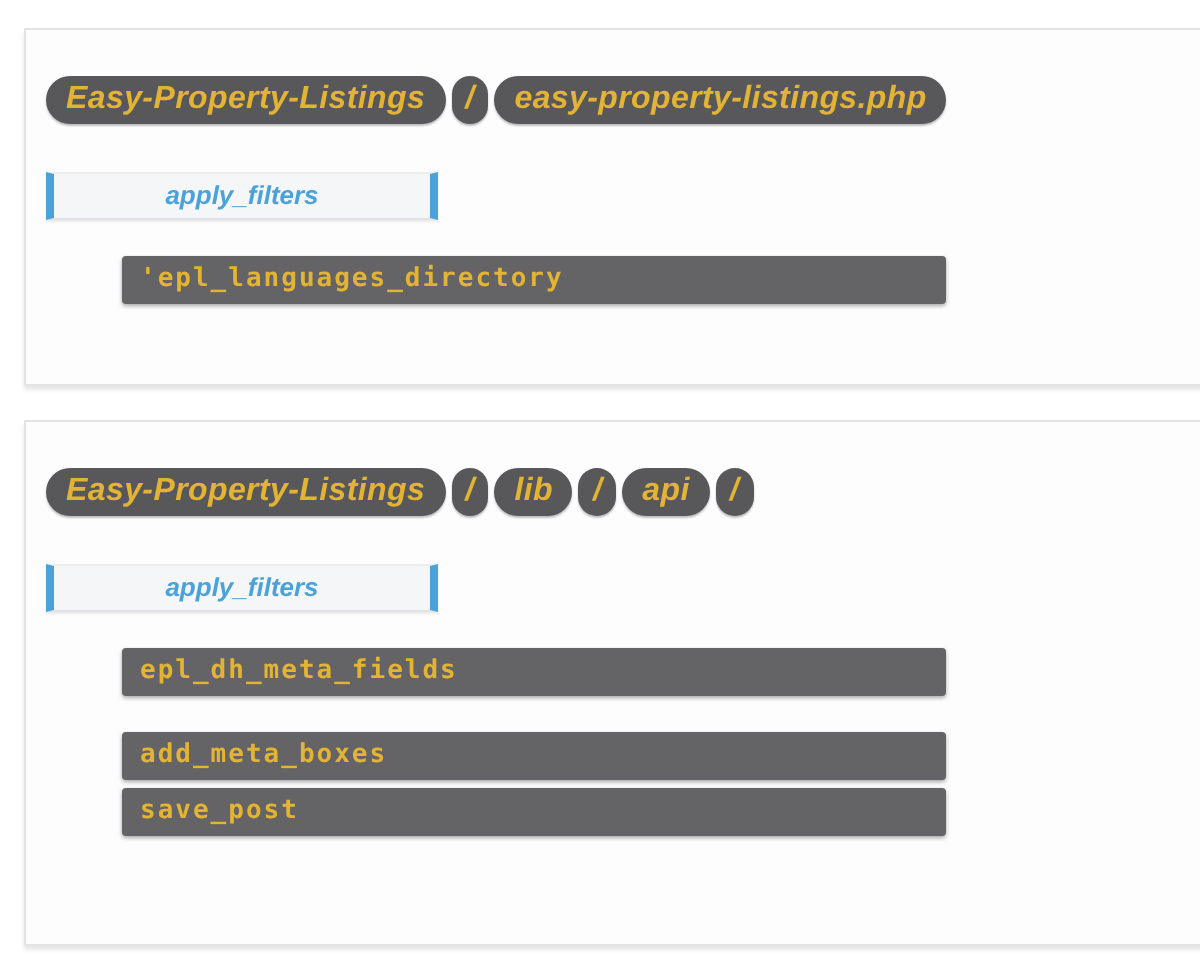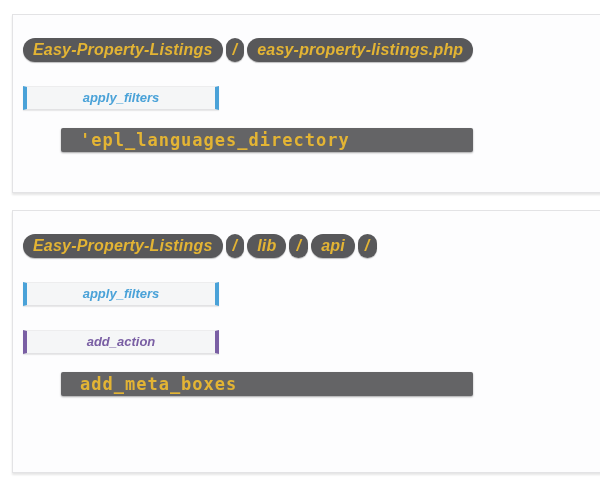--- a/index.html
+++ b/index.html
@@ -59,25 +59,25 @@
 
   
   .hook-bar {
     width: 412px; height: 24px;
     margin: 4px 0 0 38px;
     background: #646466;
     border-radius: 2px;
     box-shadow: 0 1px 2px rgba(0,0,0,0.35);
     color: #e3b434;
     font-family: "DejaVu Sans Mono", monospace;
-    font-size: 17px;
+    font-size: 13px;
     font-weight: bold;
     letter-spacing: 1px;
     line-height: 24px;
-    padding-left: 19px;
+    padding-left: 9px;
     white-space: nowrap;
     overflow: hidden;
   }
   .hook-bar.after-label { margin-top: 18px; }
 </style>
 </head>
 <body>
 
 <div class="card first">
 
@@ -99,18 +99,19 @@
     <span class="pill">Easy-Property-Listings</span>
     <span class="pill sep">/</span>
     <span class="pill">lib</span>
     <span class="pill sep">/</span>
     <span class="pill">api</span>
     <span class="pill sep">/</span>
   </div>
 
   <div class="hook-label blue">apply_filters</div>
 
+  <div class="hook-bar after-label">epl_dh_meta_fields</div>
 
-  <div class="hook-label purple">add_action</div>
 
   <div class="hook-bar after-label">add_meta_boxes</div>
+  <div class="hook-bar">save_post</div>
 
 </div>
 
 </body></html>

